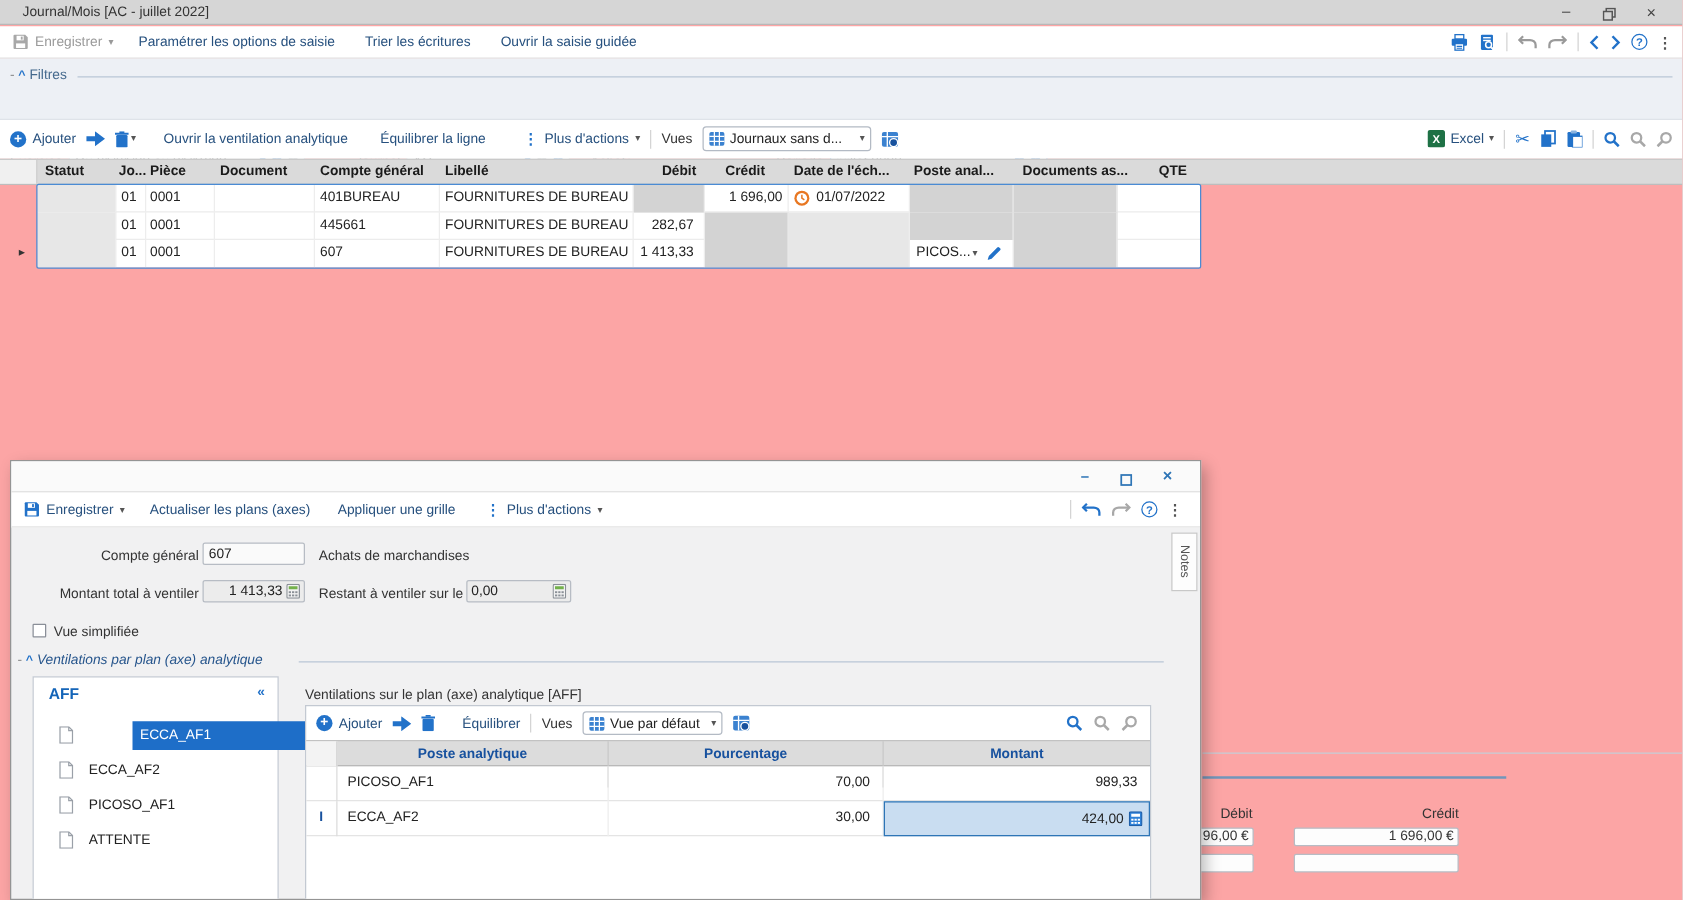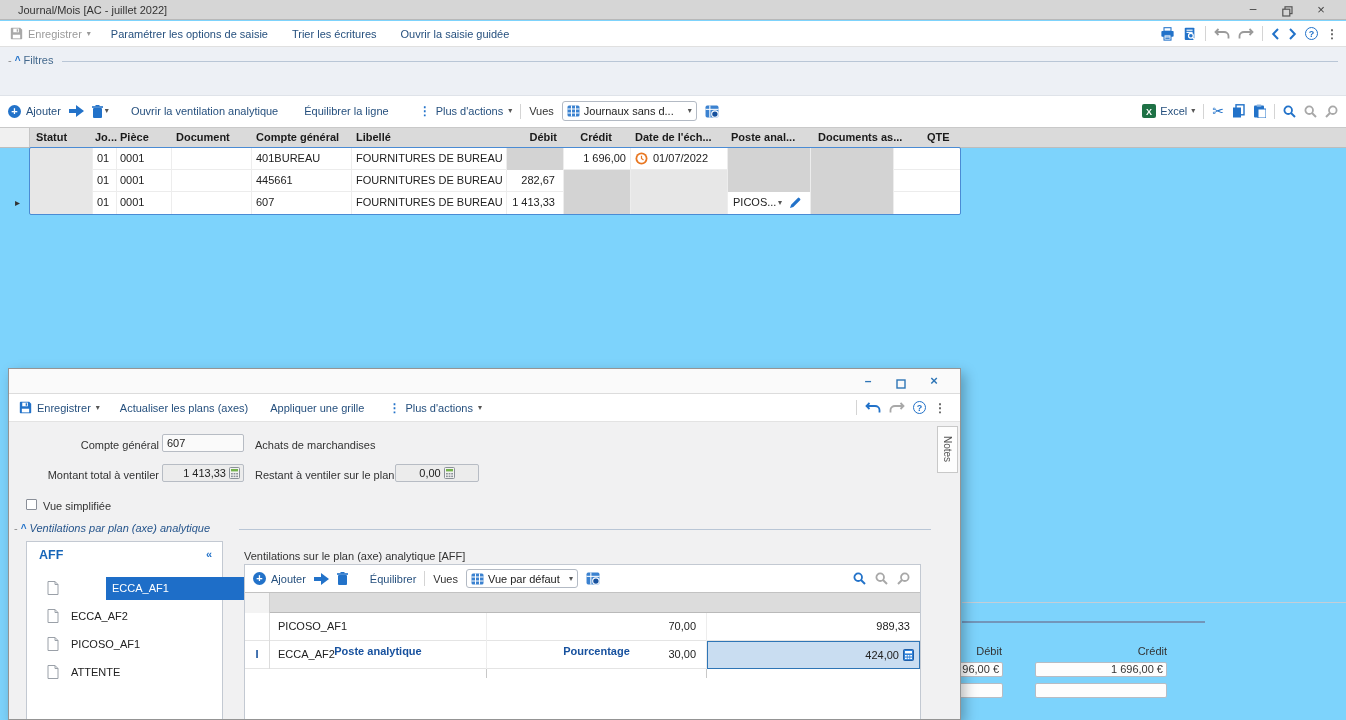--- a/index.html
+++ b/index.html
@@ -1,17 +1,17 @@
 <!DOCTYPE html>
 <html><head>
 <meta charset="utf-8">
 <style>
   * { margin:0; padding:0; box-sizing:border-box; }
   html,body { width:1346px; height:720px; background:#fff; font-family:"Liberation Sans", sans-serif; font-size:11px; color:#222; overflow:hidden; }
-  #root { position:relative; width:1346px; height:720px; background:#7dd3fc; outline:1px solid #a9a9a9; overflow:hidden; }
+  #root { position:relative; width:1346px; height:720px; background:#fca5a5; outline:1px solid #a9a9a9; overflow:hidden; }
   .abs { position:absolute; }
   .flex { display:flex; align-items:center; }
   .navlink { color:#26507e; white-space:nowrap; }
   .graylink { color:#9a9a9a; white-space:nowrap; }
   .caret { color:#2272c9; font-size:8px; line-height:1; }
   .caret-dark { color:#555; font-size:8px; line-height:1; }
   .caret-gray { color:#999; font-size:8px; line-height:1; }
   .vsep { width:1px; height:15px; background:#d4d4d4; }
   .dots { color:#2272c9; font-weight:bold; font-size:12px; line-height:1; }
   .dots-dark { color:#555; font-weight:bold; font-size:12px; line-height:1; }
@@ -52,21 +52,21 @@
   .dlg-title { position:absolute; left:16px; top:0; line-height:25px; color:#26486e; }
   .dlg-btn { position:absolute; top:3px; width:18px; height:18px; color:#2e75b6; text-align:center; line-height:18px; font-size:12px; }
   .dlg-toolbar { position:absolute; left:0; top:25px; width:100%; height:28px; background:#fff; border-bottom:1px solid #e3e3e3; }
   .inbox { position:absolute; background:#fafafa; border:1px solid #b7bcc4; border-radius:2px; height:18px; line-height:16px; }
   .inbox.ro { background:#ececec; }
   .lbl { position:absolute; color:#333; line-height:14px; white-space:nowrap; }
   .panel { position:absolute; background:#fff; border:1px solid #c3c9d2; }
   .plan-item-label { position:absolute; left:38px; width:159px; height:23px; line-height:23px; padding-left:6px; color:#222; }
   .plan-item-label.sel { background:#1e6ec8; color:#fff; }
   .vbox { position:absolute; left:235px; top:195px; width:677px; height:157px; background:#fff; border:1px solid #c3c9d2; }
-  .vth { position:absolute; top:0; height:37px; line-height:20px; font-weight:bold; color:#17519e; text-align:center; border-right:1px solid #c8c8c8;margin-top:48px; }
+  .vth { position:absolute; top:0; height:37px; line-height:20px; font-weight:bold; color:#17519e; text-align:center; border-right:1px solid #c8c8c8; }
   .vcell { position:absolute; top:0; height:27px; line-height:27px; white-space:nowrap; border-right:1px solid #ededed; }
   .notes-tab { position:absolute; left:928px; top:57px; width:21px; height:47px; background:#fdfdfd; border:1px solid #c8c8c8; color:#555; font-size:10px; writing-mode:vertical-rl; text-align:center; line-height:19px; }
   .checkbox { display:inline-block; width:11px; height:11px; background:#fff; border:1px solid #8a8f98; border-radius:1px; }
   svg { display:block; }
   .icon { display:inline-flex; align-items:center; justify-content:center; }
 </style>
 </head>
 <body>
 
 <div id="root">
@@ -474,21 +474,21 @@
               <rect x="4.6" y="6" width="1.8" height="1.5"></rect>
               <rect x="7.2" y="6" width="1.8" height="1.5"></rect>
               <rect x="2" y="8.6" width="1.8" height="1.5"></rect>
               <rect x="4.6" y="8.6" width="1.8" height="1.5"></rect>
               <rect x="7.2" y="8.6" width="1.8" height="1.5"></rect>
             </g>
           </svg>
       </span>
     </div>
     <div class="lbl" style="left:246px; top:99px;">Restant à ventiler sur le plan [AFF]</div>
-    <div class="inbox ro flex" style="left:386px; top:95px; width:84px; justify-content:center; gap:3px; padding:0 3px;">
+    <div class="inbox ro flex" style="left:364px; top:95px; width:84px; justify-content:space-between; gap:3px; padding:0 3px;">
       <span>0,00</span>
       <span class="icon">
         <svg width="11" height="12" viewBox="0 0 11 12">
             <rect x="0.5" y="0.5" width="10" height="11" rx="1" fill="#f2f2f2" stroke="#8a9097"></rect>
             <rect x="2" y="2" width="7" height="2.4" fill="#74b14c"></rect>
             <g fill="#8a9097">
               <rect x="2" y="6" width="1.8" height="1.5"></rect>
               <rect x="4.6" y="6" width="1.8" height="1.5"></rect>
               <rect x="7.2" y="6" width="1.8" height="1.5"></rect>
               <rect x="2" y="8.6" width="1.8" height="1.5"></rect>

